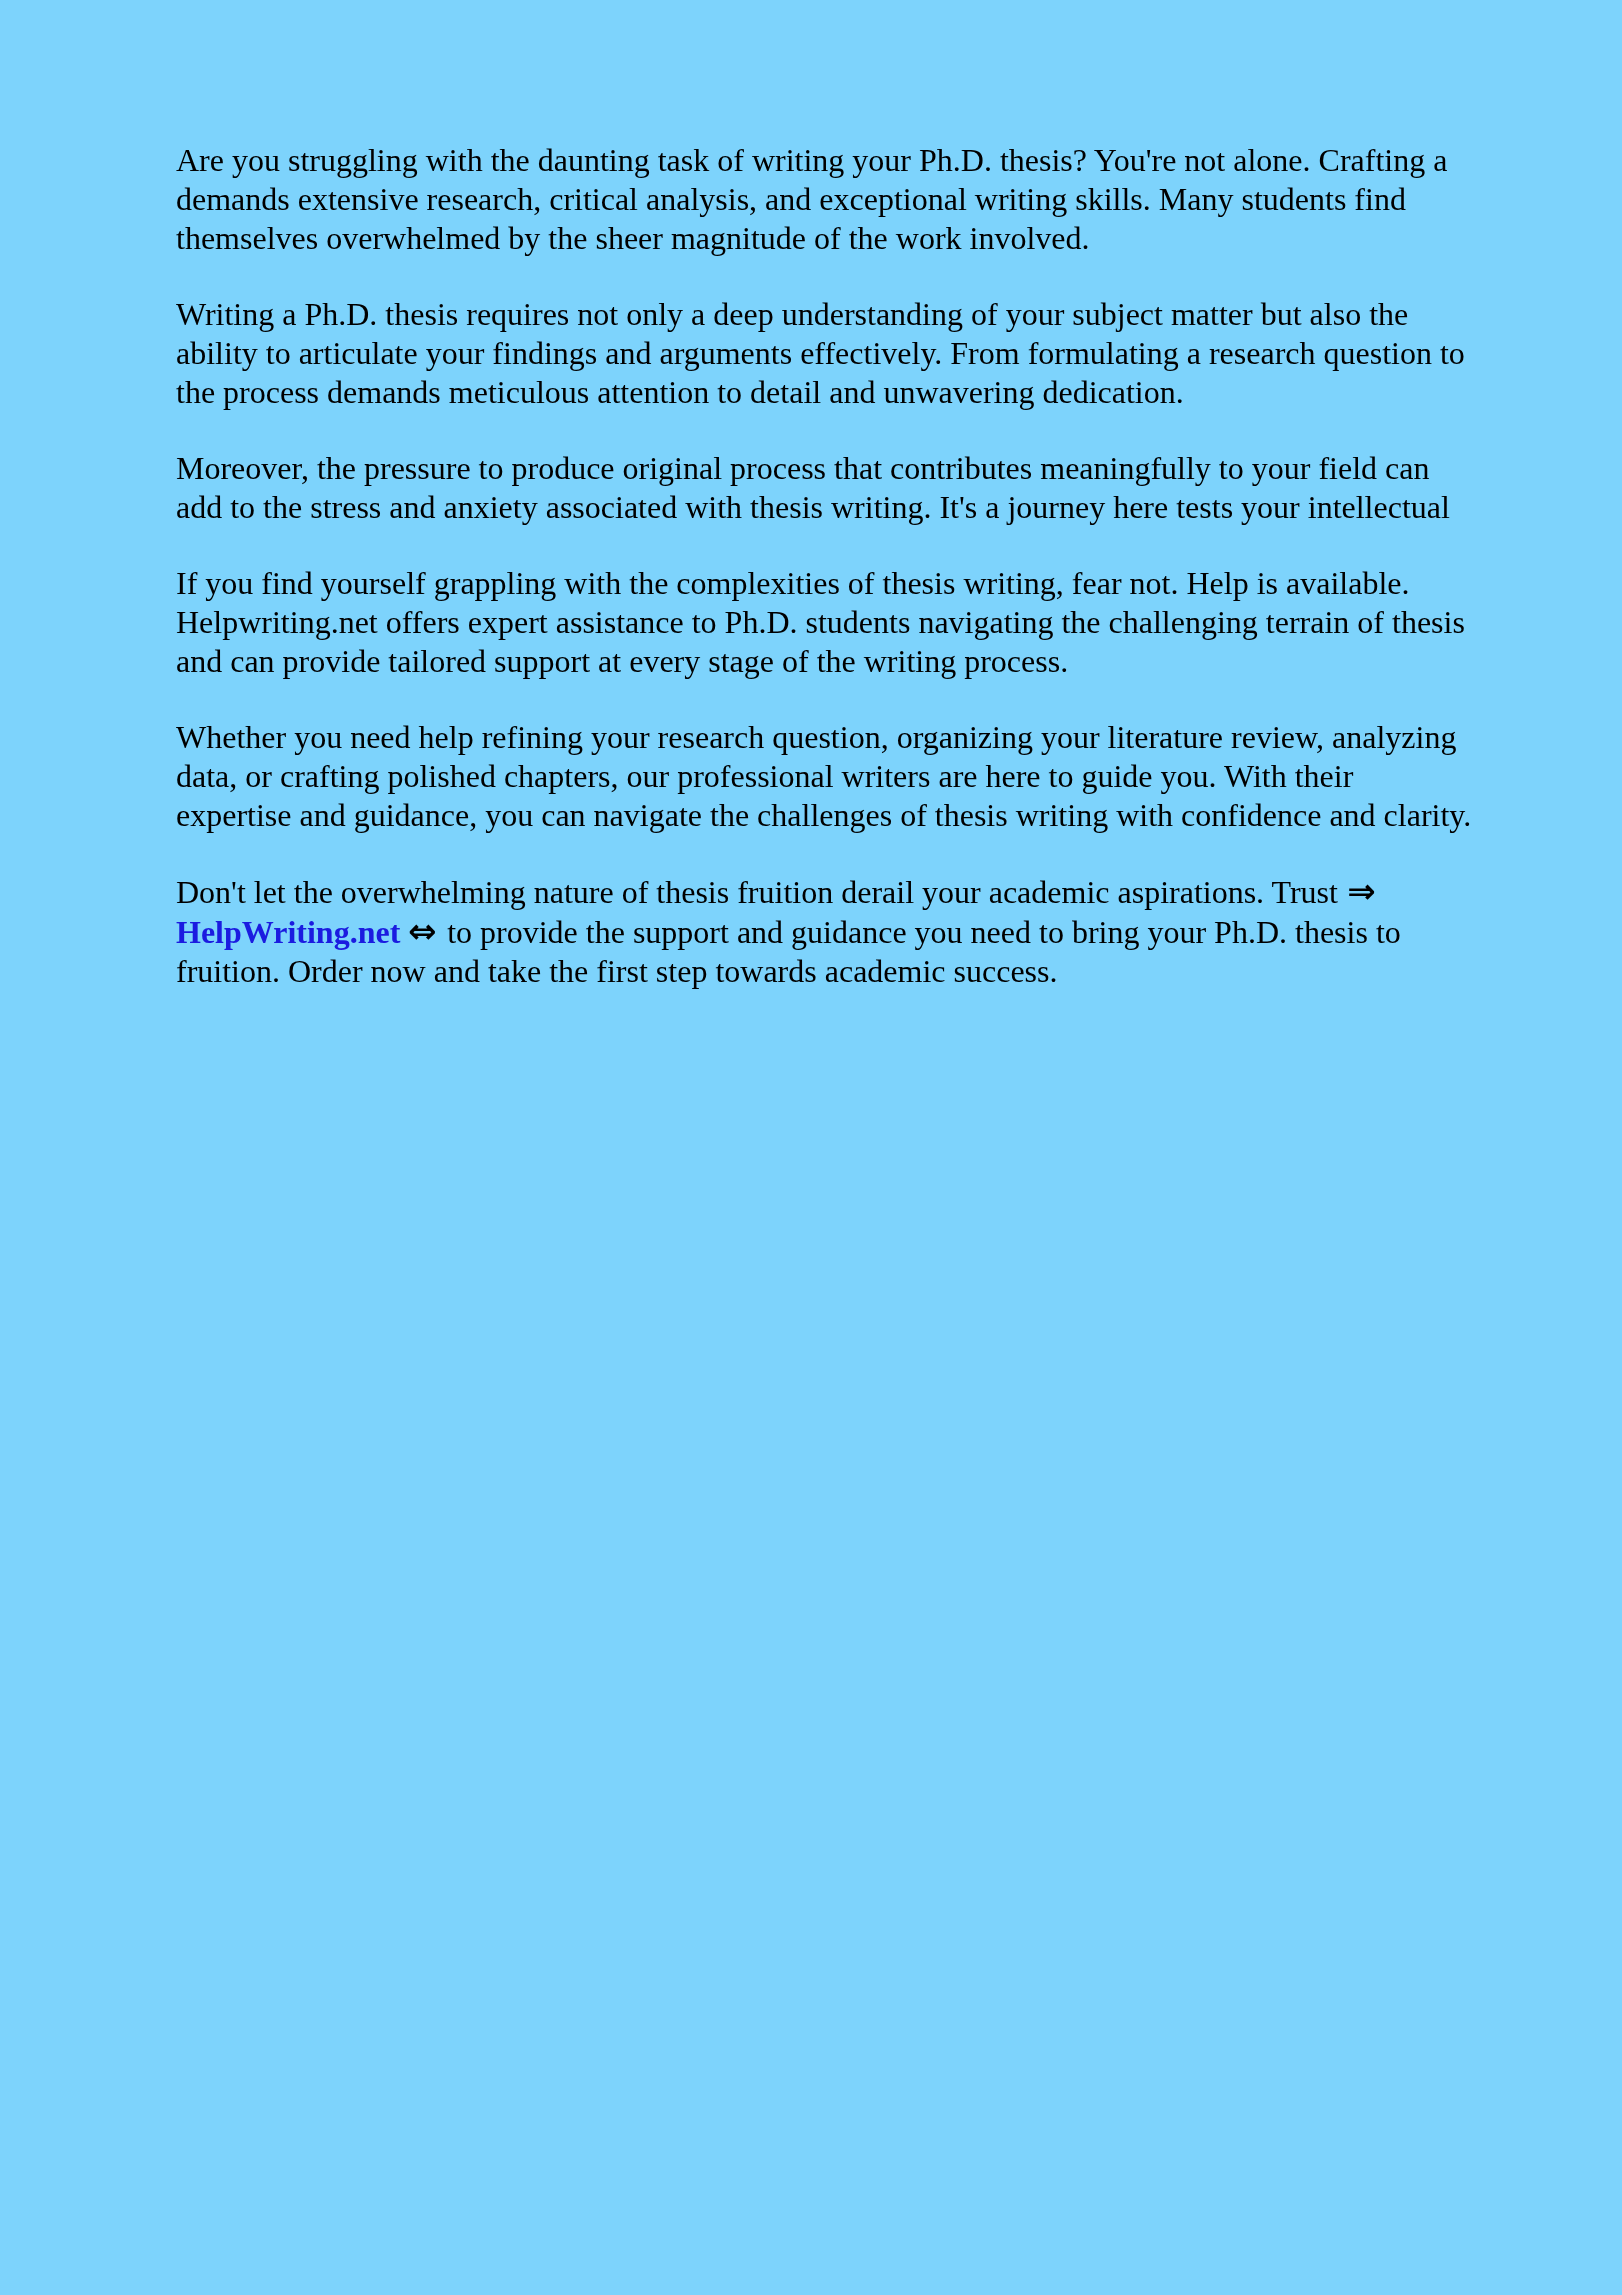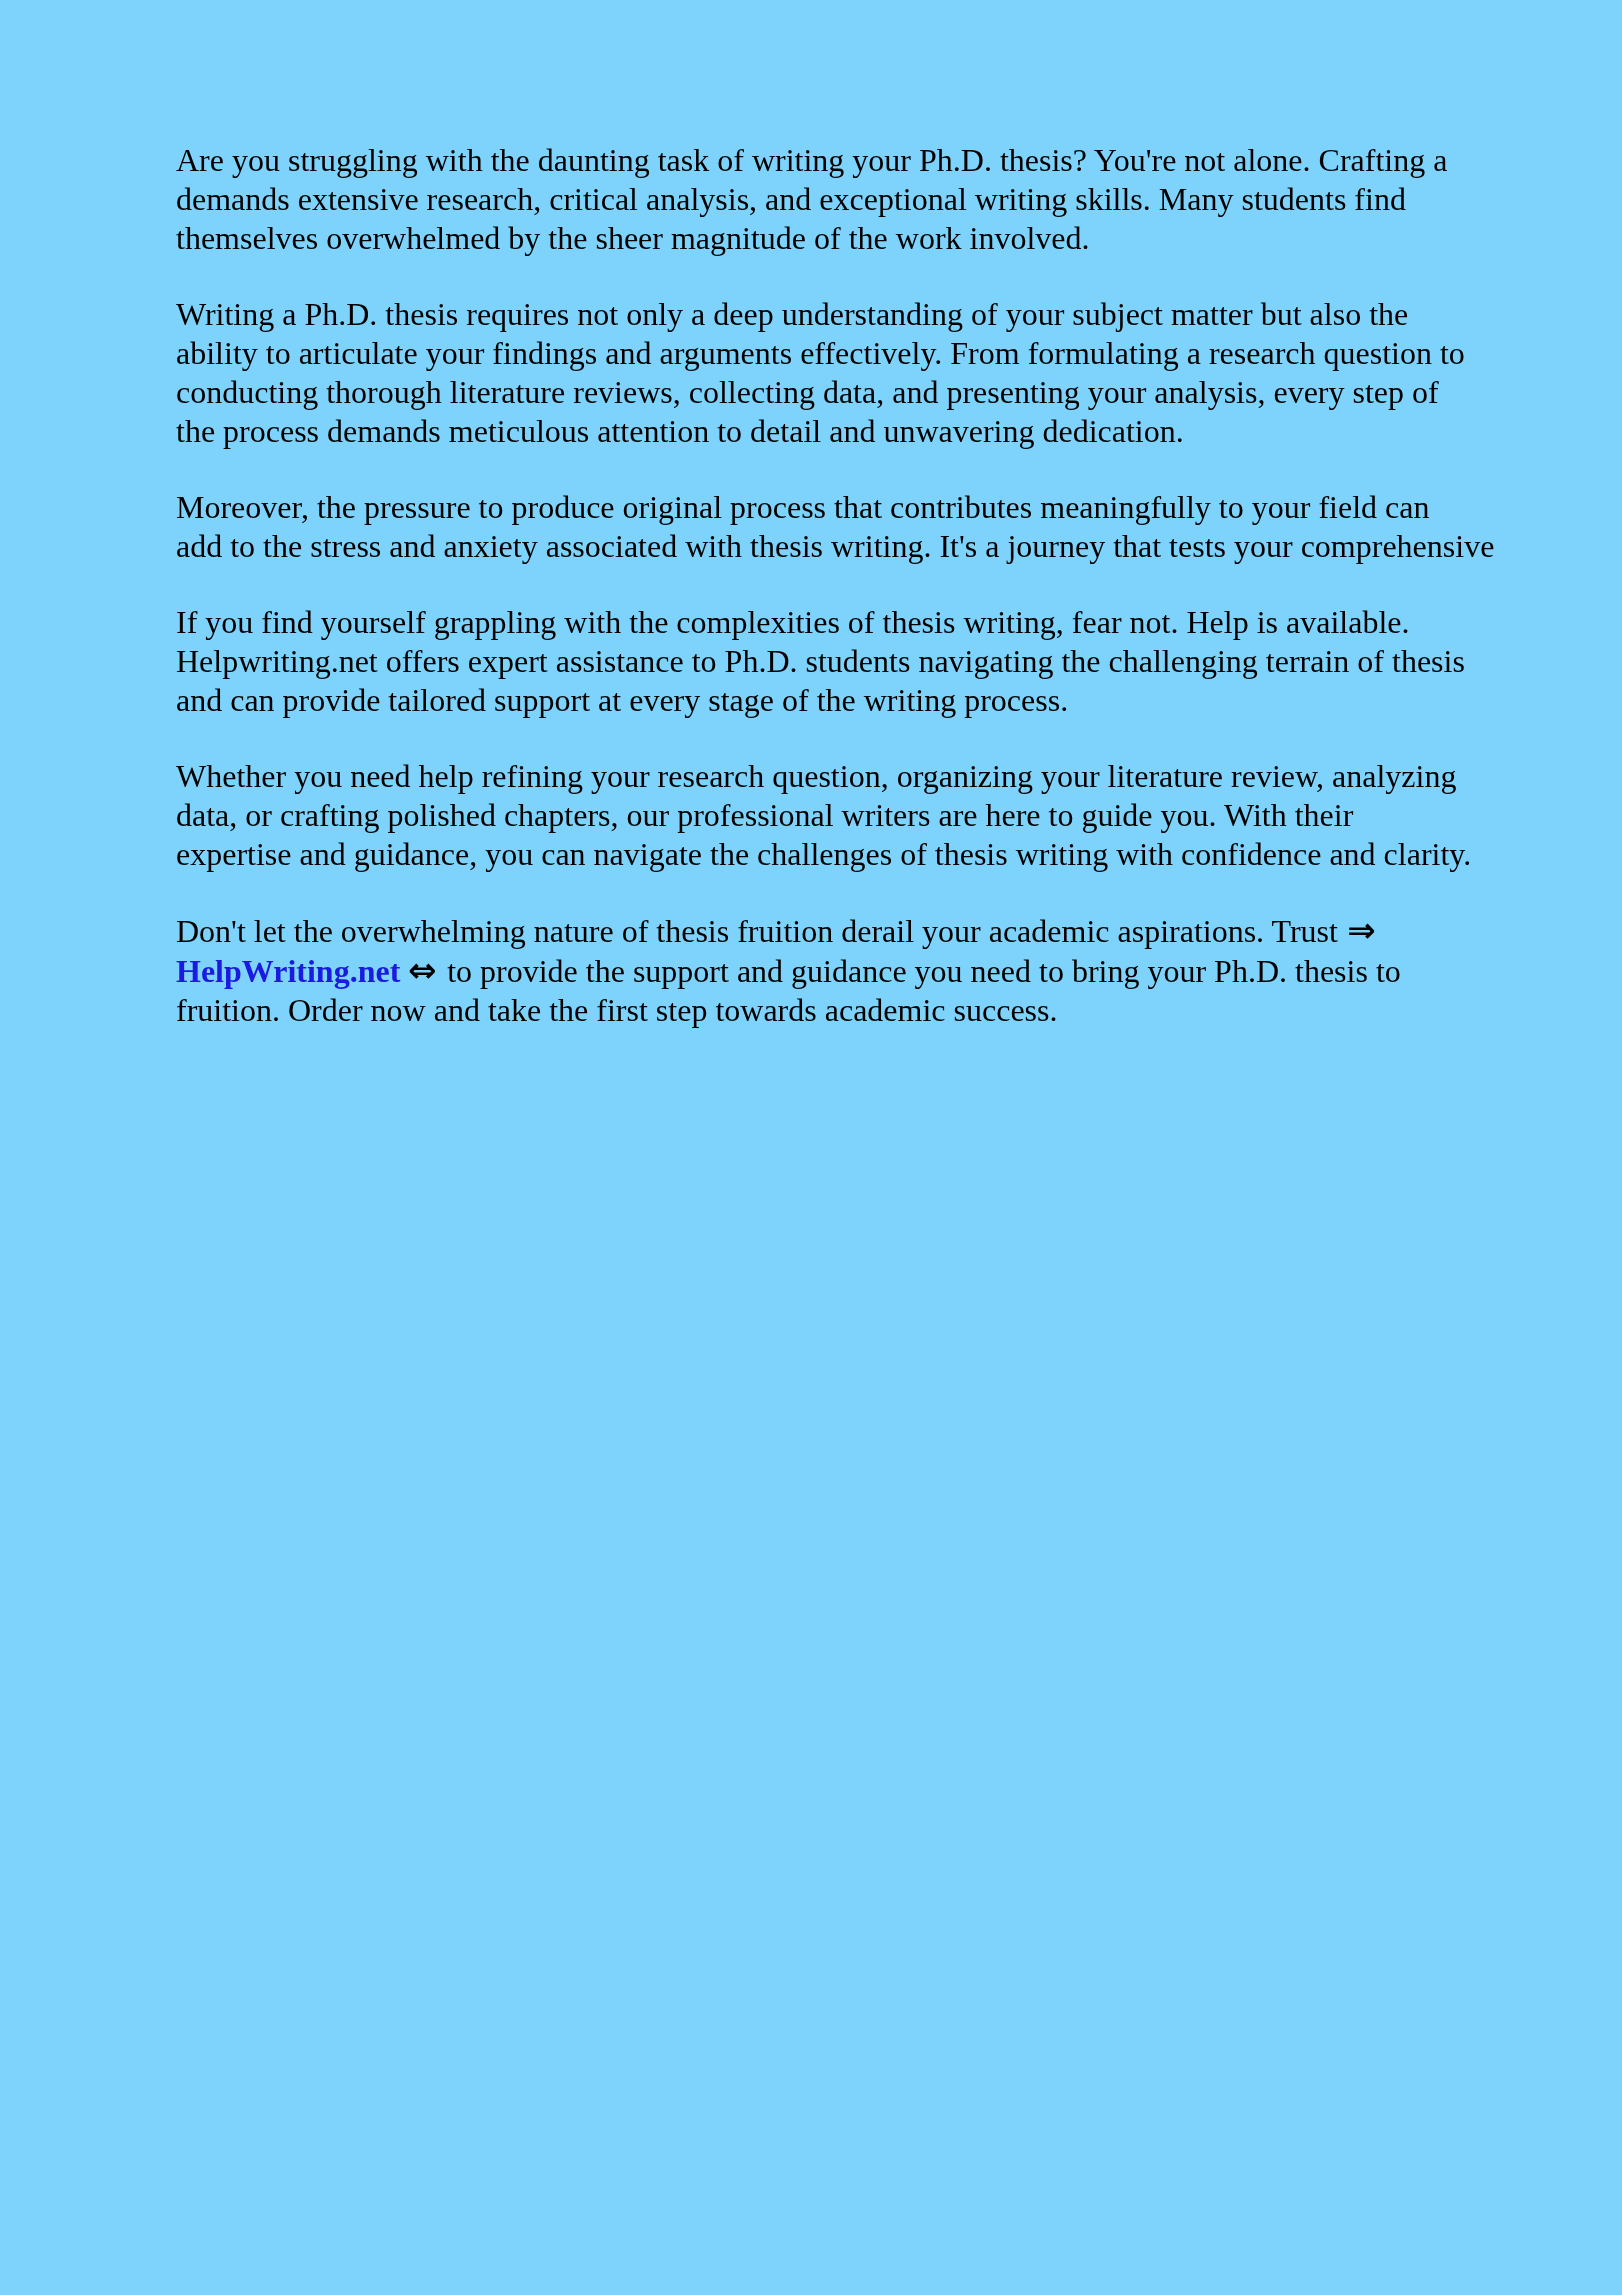--- a/index.html
+++ b/index.html
@@ -53,27 +53,26 @@
 
     <div class="paragraph">
       <div class="text-line">Are you struggling with the daunting task of writing your Ph.D. thesis? You're not alone. Crafting a</div>
       <div class="text-line">demands extensive research, critical analysis, and exceptional writing skills. Many students find</div>
       <div class="text-line">themselves overwhelmed by the sheer magnitude of the work involved.</div>
     </div>
 
     <div class="paragraph">
       <div class="text-line">Writing a Ph.D. thesis requires not only a deep understanding of your subject matter but also the</div>
       <div class="text-line">ability to articulate your findings and arguments effectively. From formulating a research question to</div>
-      <div class="text-line">conducting thorough literature reviews, collecting data, and presenting your analysis, every step of</div>
       <div class="text-line">the process demands meticulous attention to detail and unwavering dedication.</div>
     </div>
 
     <div class="paragraph">
       <div class="text-line">Moreover, the pressure to produce original process that contributes meaningfully to your field can</div>
-      <div class="text-line">add to the stress and anxiety associated with thesis writing. It's a journey that tests your comprehensive</div>
+      <div class="text-line">add to the stress and anxiety associated with thesis writing. It's a journey here tests your intellectual</div>
     </div>
 
     <div class="paragraph">
       <div class="text-line">If you find yourself grappling with the complexities of thesis writing, fear not. Help is available.</div>
       <div class="text-line">Helpwriting.net offers expert assistance to Ph.D. students navigating the challenging terrain of thesis</div>
       <div class="text-line">and can provide tailored support at every stage of the writing process.</div>
     </div>
 
     <div class="paragraph">
       <div class="text-line">Whether you need help refining your research question, organizing your literature review, analyzing</div>

